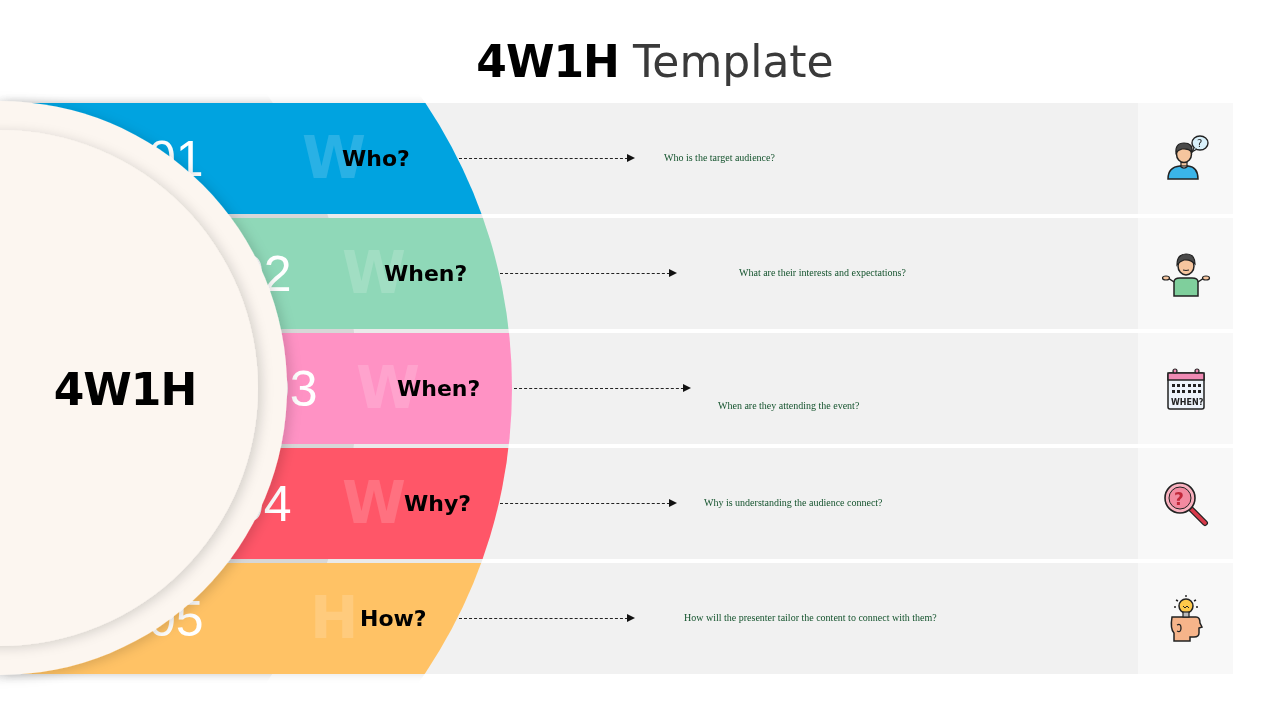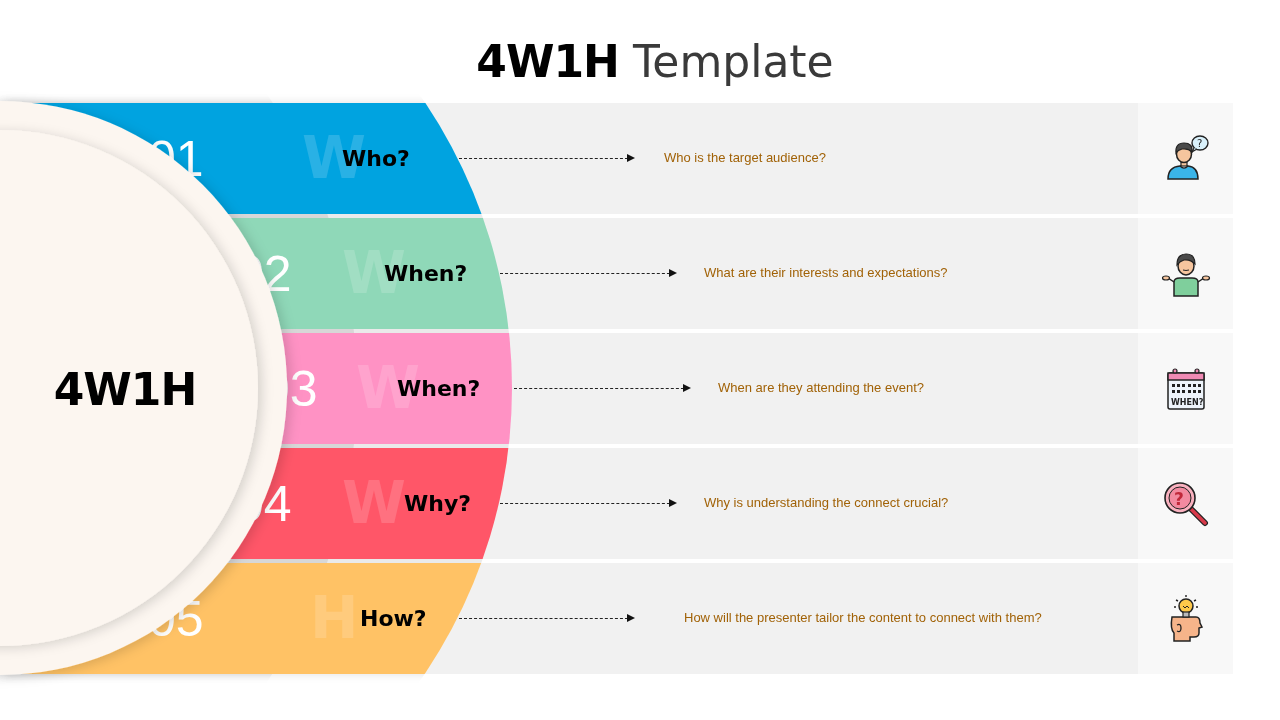--- a/index.html
+++ b/index.html
@@ -32,22 +32,22 @@
     font-size: 22px; line-height: 111px; height: 111px; color: #000;
   }
   .arrow {
     position: absolute; height: 2px; border-top: 1.2px dashed #222;
   }
   .arrow::after {
     content: ""; position: absolute; right: -2px; top: -5px;
     border-left: 8px solid #111; border-top: 4px solid transparent; border-bottom: 4px solid transparent;
   }
   .desc {
-    position: absolute; font-family: Liberation Sans, sans-serif; font-size: 13px;
-    color: #a16207; line-height: 20px;
+    position: absolute; font-family: Liberation Serif, serif; font-size: 10px;
+    color: #14532d; line-height: 20px;
   }
 
   .center-label {
     position: absolute; left: 30px; top: 360px; width: 190px; text-align: center;
     font-family: "DejaVu Sans", sans-serif; font-size: 44px; font-weight: 700;
     letter-spacing: -1px; color: #000; line-height: 60px;
   }
 </style>
 </head>
 <body>
@@ -121,23 +121,23 @@
 <div class="q" style="top:448px; left:404px">Why?</div>
 <div class="q" style="top:563px; left:360px">How?</div>
 
 <div class="arrow" style="top:158px; left:459px; width:174px"></div>
 <div class="arrow" style="top:273px; left:500px; width:175px"></div>
 <div class="arrow" style="top:388px; left:514px; width:175px"></div>
 <div class="arrow" style="top:503px; left:500px; width:175px"></div>
 <div class="arrow" style="top:618px; left:459px; width:174px"></div>
 
 <div class="desc" style="top:148px; left:664px">Who is the target audience?</div>
-<div class="desc" style="top:263px; left:704px">What are their interests and expectations?</div>
-<div class="desc" style="top:378px; left:718px">When are they attending the event?</div>
-<div class="desc" style="top:493px; left:704px">Why is understanding the connect crucial?</div>
+<div class="desc" style="top:263px; left:739px">What are their interests and expectations?</div>
+<div class="desc" style="top:396px; left:718px">When are they attending the event?</div>
+<div class="desc" style="top:493px; left:704px">Why is understanding the audience connect?</div>
 <div class="desc" style="top:608px; left:684px">How will the presenter tailor the content to connect with them?</div>
 
 <div class="icon-cell" style="top:103px">
   <svg viewBox="0 0 52 52">
     <path d="M8 46 Q8 34 20 33 L28 33 Q38 34 38 46 Z" fill="#3ab4e8" stroke="#222" stroke-width="1.5"></path>
     <path d="M20 33 Q24 37 28 33" fill="#fff" stroke="#222" stroke-width="1.2"></path>
     <rect x="21" y="27" width="6" height="6" fill="#f6c59e" stroke="#222" stroke-width="1.2"></rect>
     <ellipse cx="24" cy="21" rx="7.5" ry="8.5" fill="#f6c59e" stroke="#222" stroke-width="1.5"></ellipse>
     <path d="M16 20 Q15 10 24 10 Q33 10 32 19 Q28 15 22 16 Q18 17 16 20 Z" fill="#4a4a4a" stroke="#222" stroke-width="1.2"></path>
     <ellipse cx="40" cy="10" rx="8" ry="7" fill="#d9f1fb" stroke="#222" stroke-width="1.4"></ellipse>

